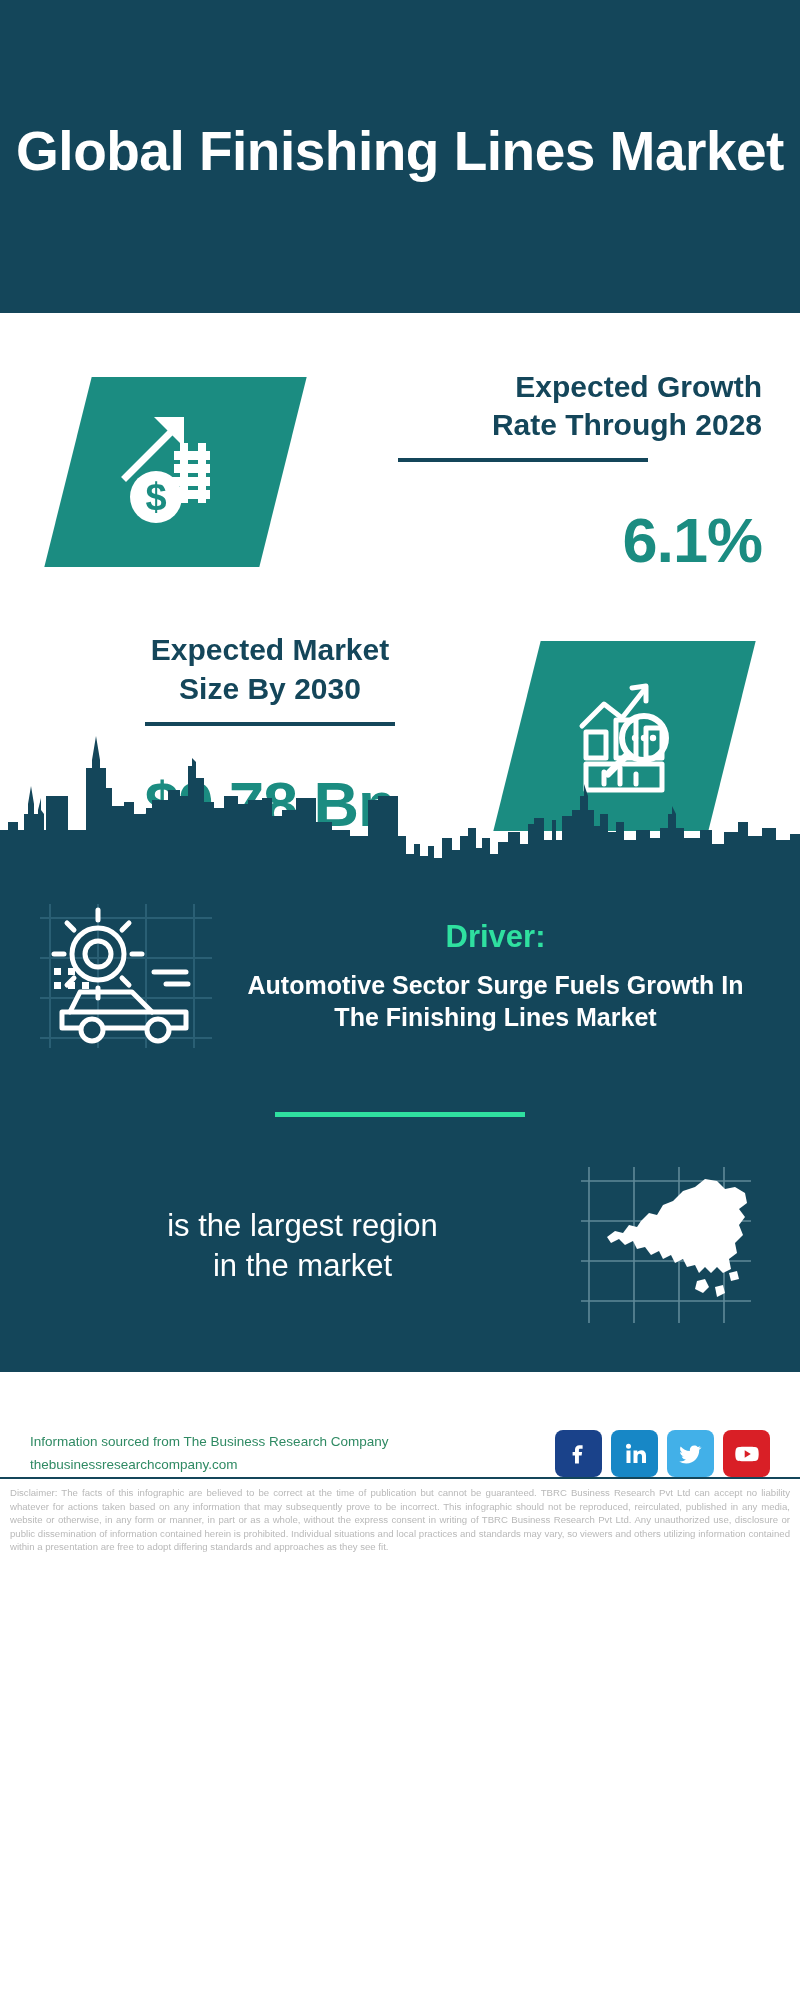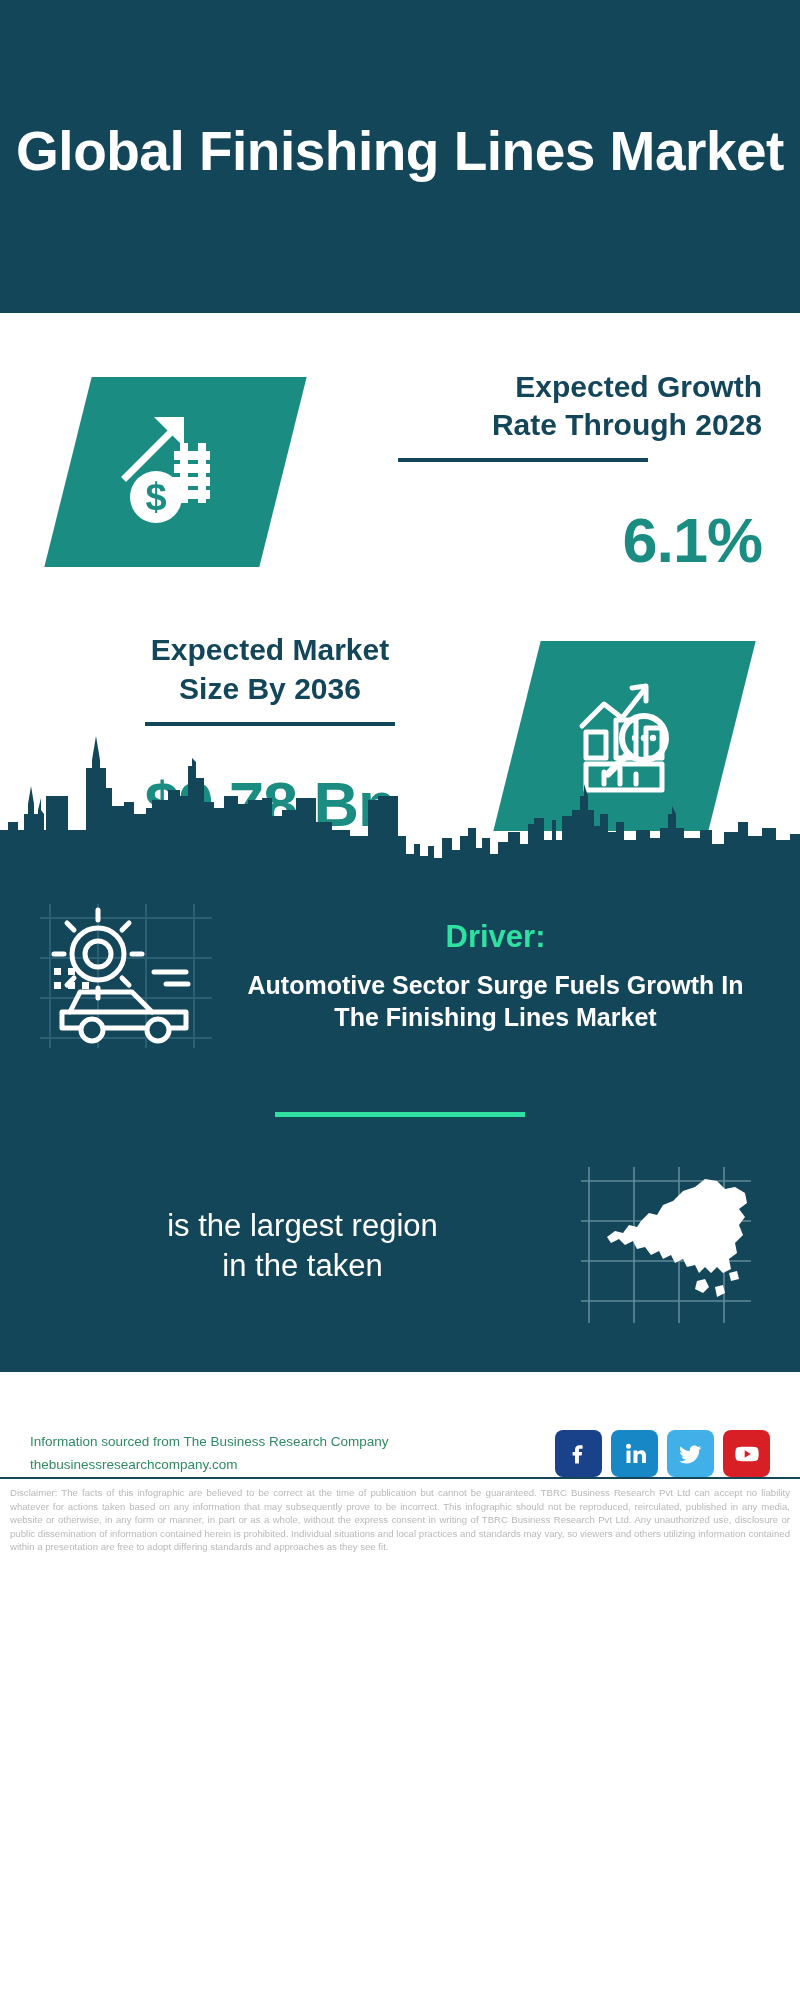--- a/index.html
+++ b/index.html
@@ -147,21 +147,21 @@
       </div>
       <div class="rule"></div>
       <div class="stat-value">6.1%</div>
     </div>
   </div>
 
   <div class="stat-row stat2">
     <div class="stat-text">
       <div class="stat-title">
         <div>Expected Market</div>
-        <div>Size By 2036</div>
+        <div>Size By 2030</div>
       </div>
       <div class="rule"></div>
       <div class="stat-value">$9.78 Bn</div>
     </div>
     <div class="para">
       <div class="icowrap">
         <svg width="122" height="120" viewBox="0 0 122 120">
           <g fill="none" stroke="#fff" stroke-width="5" stroke-linejoin="round" stroke-linecap="round">
             <polyline points="18,50 40,28 58,42 80,14"></polyline>
             <polyline points="68,12 82,10 82,25"></polyline>
@@ -247,21 +247,21 @@
         <div class="driver-body">Automotive Sector Surge Fuels Growth In The Finishing Lines Market</div>
       </div>
     </div>
 
     <div class="mid-rule"></div>
 
     <div class="region-row">
       <div class="region-text">
         <div class="region-sub">
           <div>is the largest region</div>
-          <div>in the taken</div>
+          <div>in the market</div>
         </div>
       </div>
       <div class="region-map">
         <svg width="175" height="165" viewBox="0 0 175 165">
           <g stroke="#5f8a99" stroke-width="1.6" fill="none">
             <line x1="10" y1="4" x2="10" y2="160"></line>
             <line x1="55" y1="4" x2="55" y2="160"></line>
             <line x1="100" y1="4" x2="100" y2="160"></line>
             <line x1="145" y1="4" x2="145" y2="160"></line>
             <line x1="2" y1="18" x2="172" y2="18"></line>

